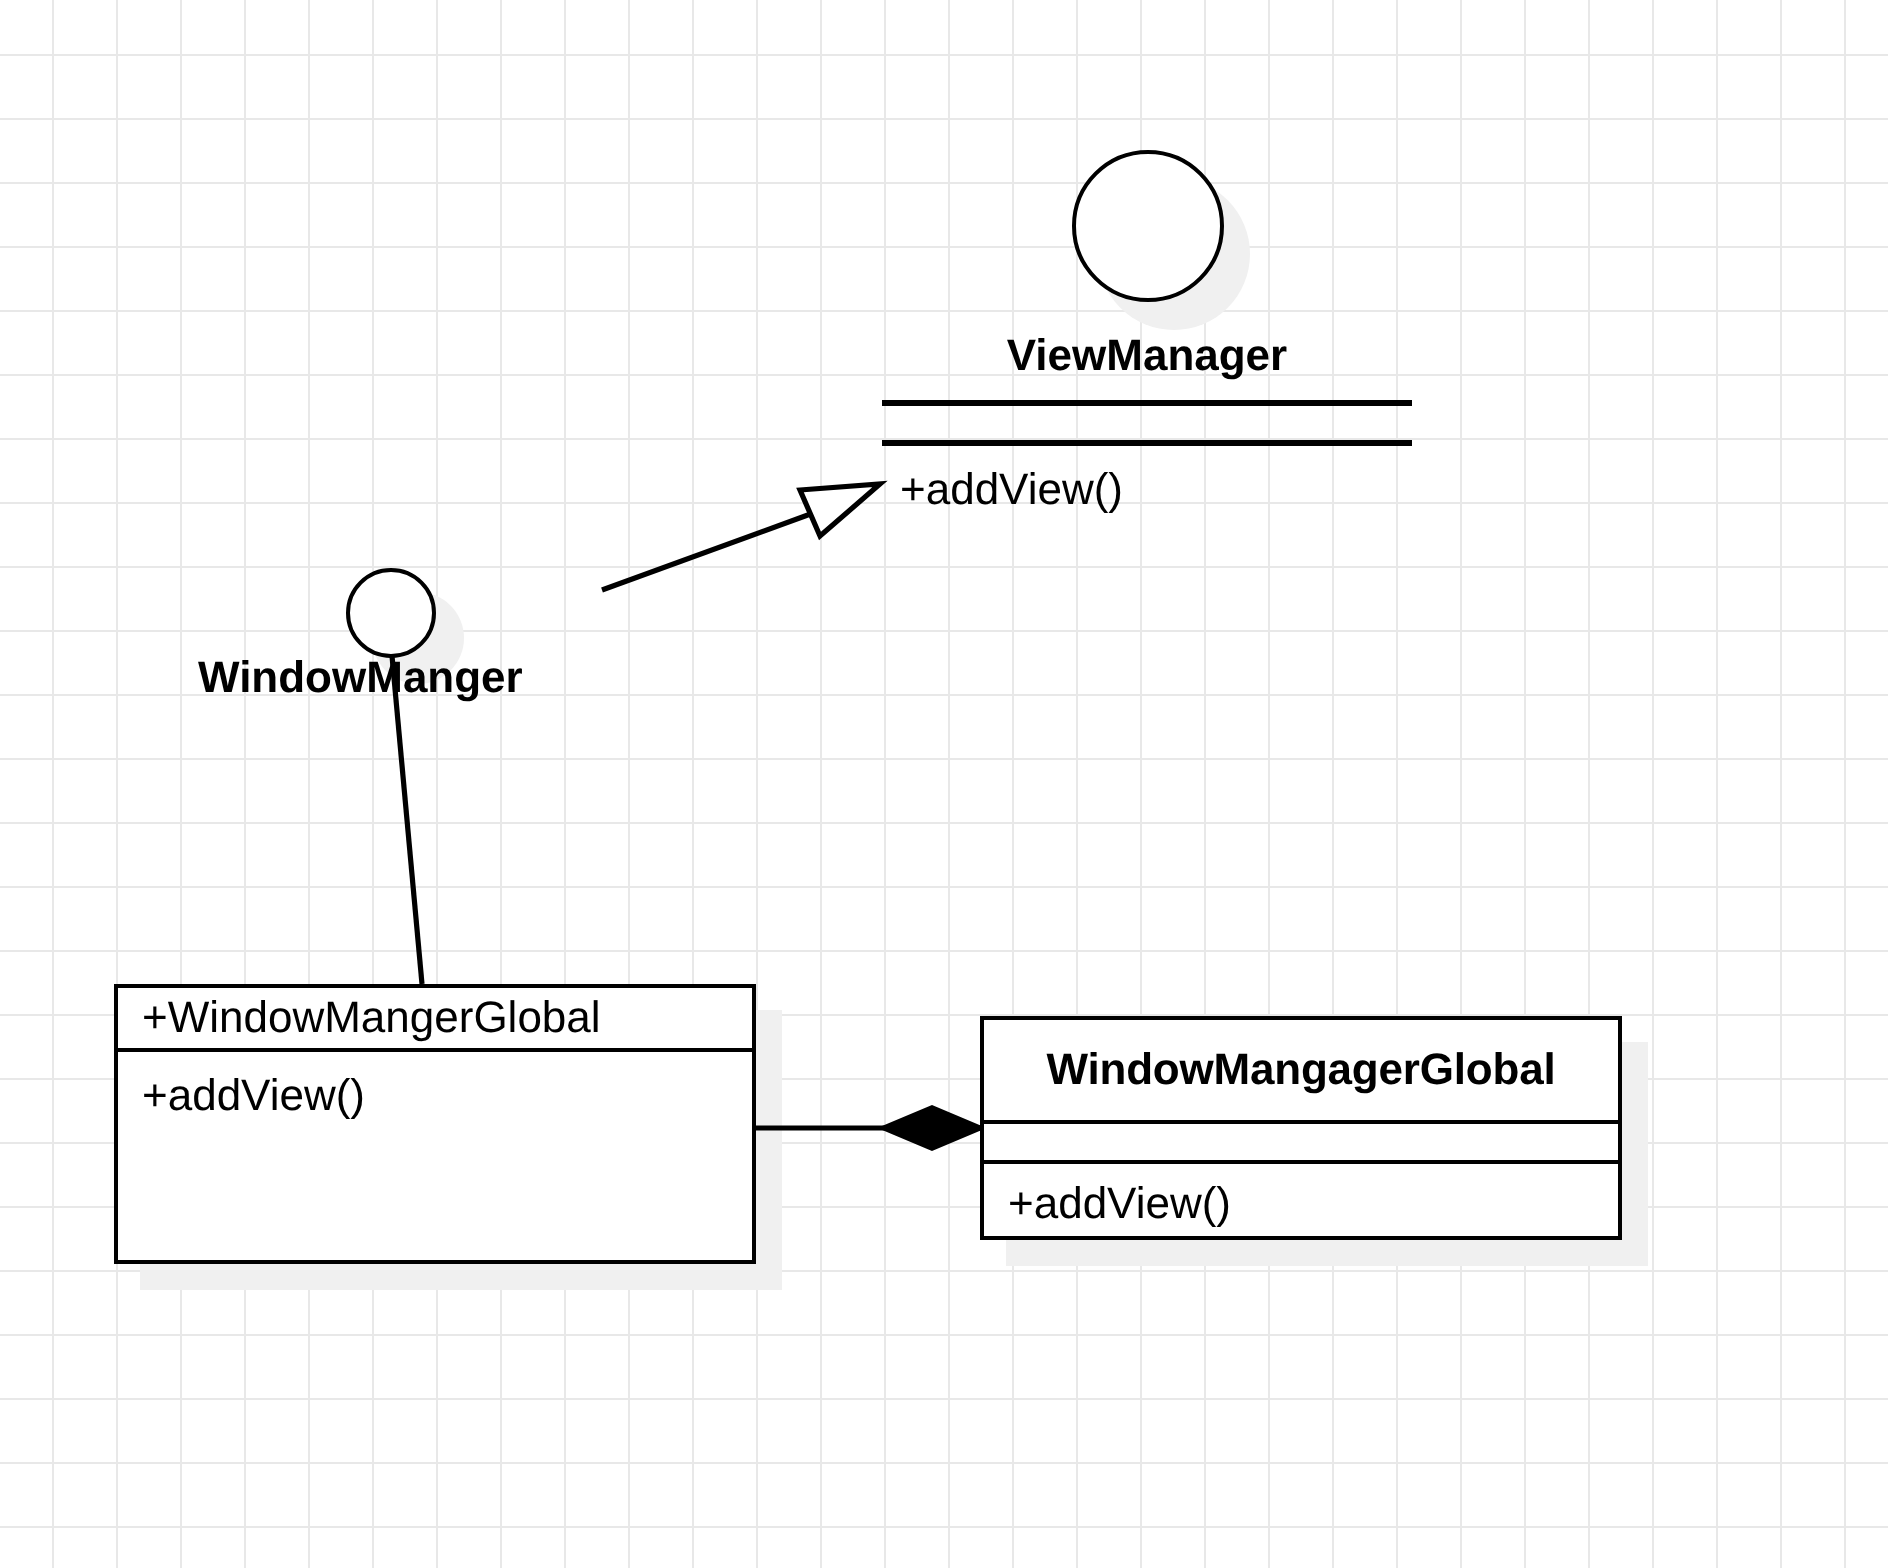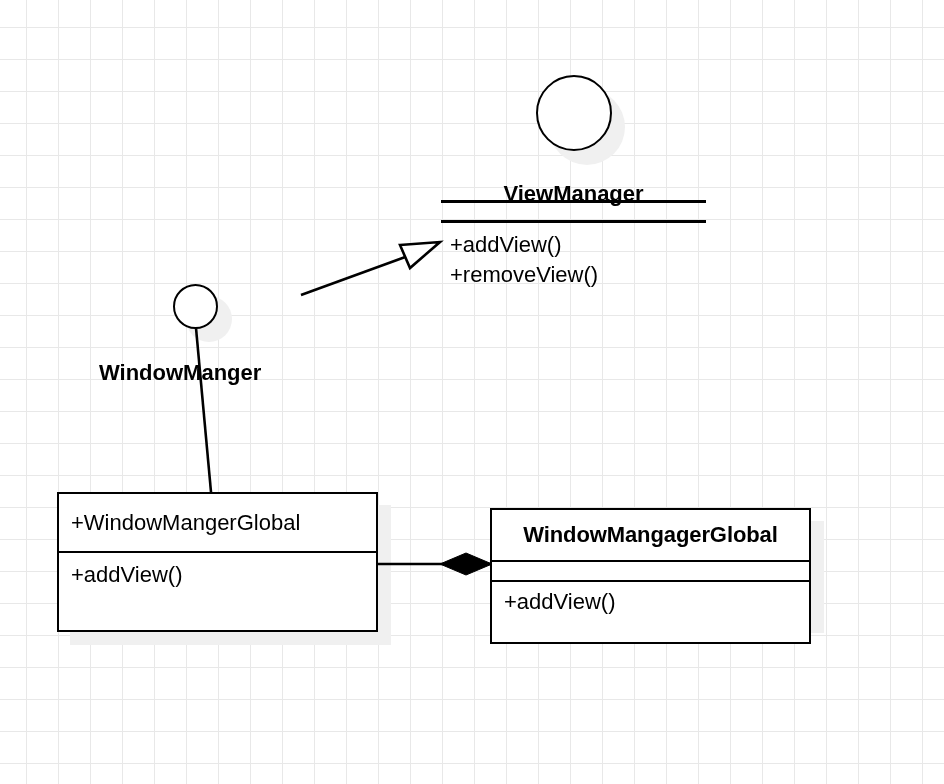--- a/index.html
+++ b/index.html
@@ -134,41 +134,40 @@
 
     <g>
       <line x1="378" y1="564" x2="490" y2="564" stroke="#000000" stroke-width="2.6"></line>
       <polygon points="440,564 466,553 492,564 466,575" fill="#000000" stroke="#000000" stroke-width="1"></polygon>
     </g>
   </svg>
 
   <div class="lolli-shadow" style="left:549px; top:89px; width:76px; height:76px;"></div>
   <div class="lolli-circle" style="left:536px; top:75px; width:76px; height:76px;"></div>
 
-  <div class="iface-name" style="left:441px; top:165px; width:265px; text-align:center;margin-top:16px;">ViewManager</div>
+  <div class="iface-name" style="left:441px; top:165px; width:265px; text-align:center;">ViewManager</div>
 
   <div class="sep-line" style="left:441px; top:200px; width:265px;"></div>
   <div class="sep-line" style="left:441px; top:220px; width:265px;"></div>
 
   <div class="iface-ops" style="left:450px; top:230px;">
     <div>+addView()</div>
-    <div>+removeView()</div>
   </div>
 
   <div class="lolli-shadow" style="left:186px; top:296px; width:46px; height:46px;"></div>
   <div class="lolli-circle" style="left:173px; top:284px; width:45px; height:45px;"></div>
 
-  <div class="iface-name" style="left:99px; top:360px;">WindowManger</div>
+  <div class="iface-name" style="left:99px; top:326px;">WindowManger</div>
 
   <div class="shadow-rect" style="left:70px; top:505px; width:321px; height:140px;"></div>
   <div class="uml-box" style="left:57px; top:492px; width:321px; height:140px;">
-    <div class="uml-row uml-attr" style="height:57px;">+WindowMangerGlobal</div>
+    <div class="uml-row uml-attr" style="height:30px;">+WindowMangerGlobal</div>
     <div class="uml-row uml-attr" style="height:45px;">+addView()</div>
   </div>
 
   <div class="shadow-rect" style="left:503px; top:521px; width:321px; height:112px;"></div>
-  <div class="uml-box" style="left:490px; top:508px; width:321px; height:136px;">
+  <div class="uml-box" style="left:490px; top:508px; width:321px; height:112px;">
     <div class="uml-row uml-title" style="height:50px;">WindowMangagerGlobal</div>
     <div class="uml-row uml-attr uml-empty" style="height:20px;"></div>
     <div class="uml-row uml-attr" style="height:42px;">+addView()</div>
   </div>
 
 </div>
 
 </body></html>

